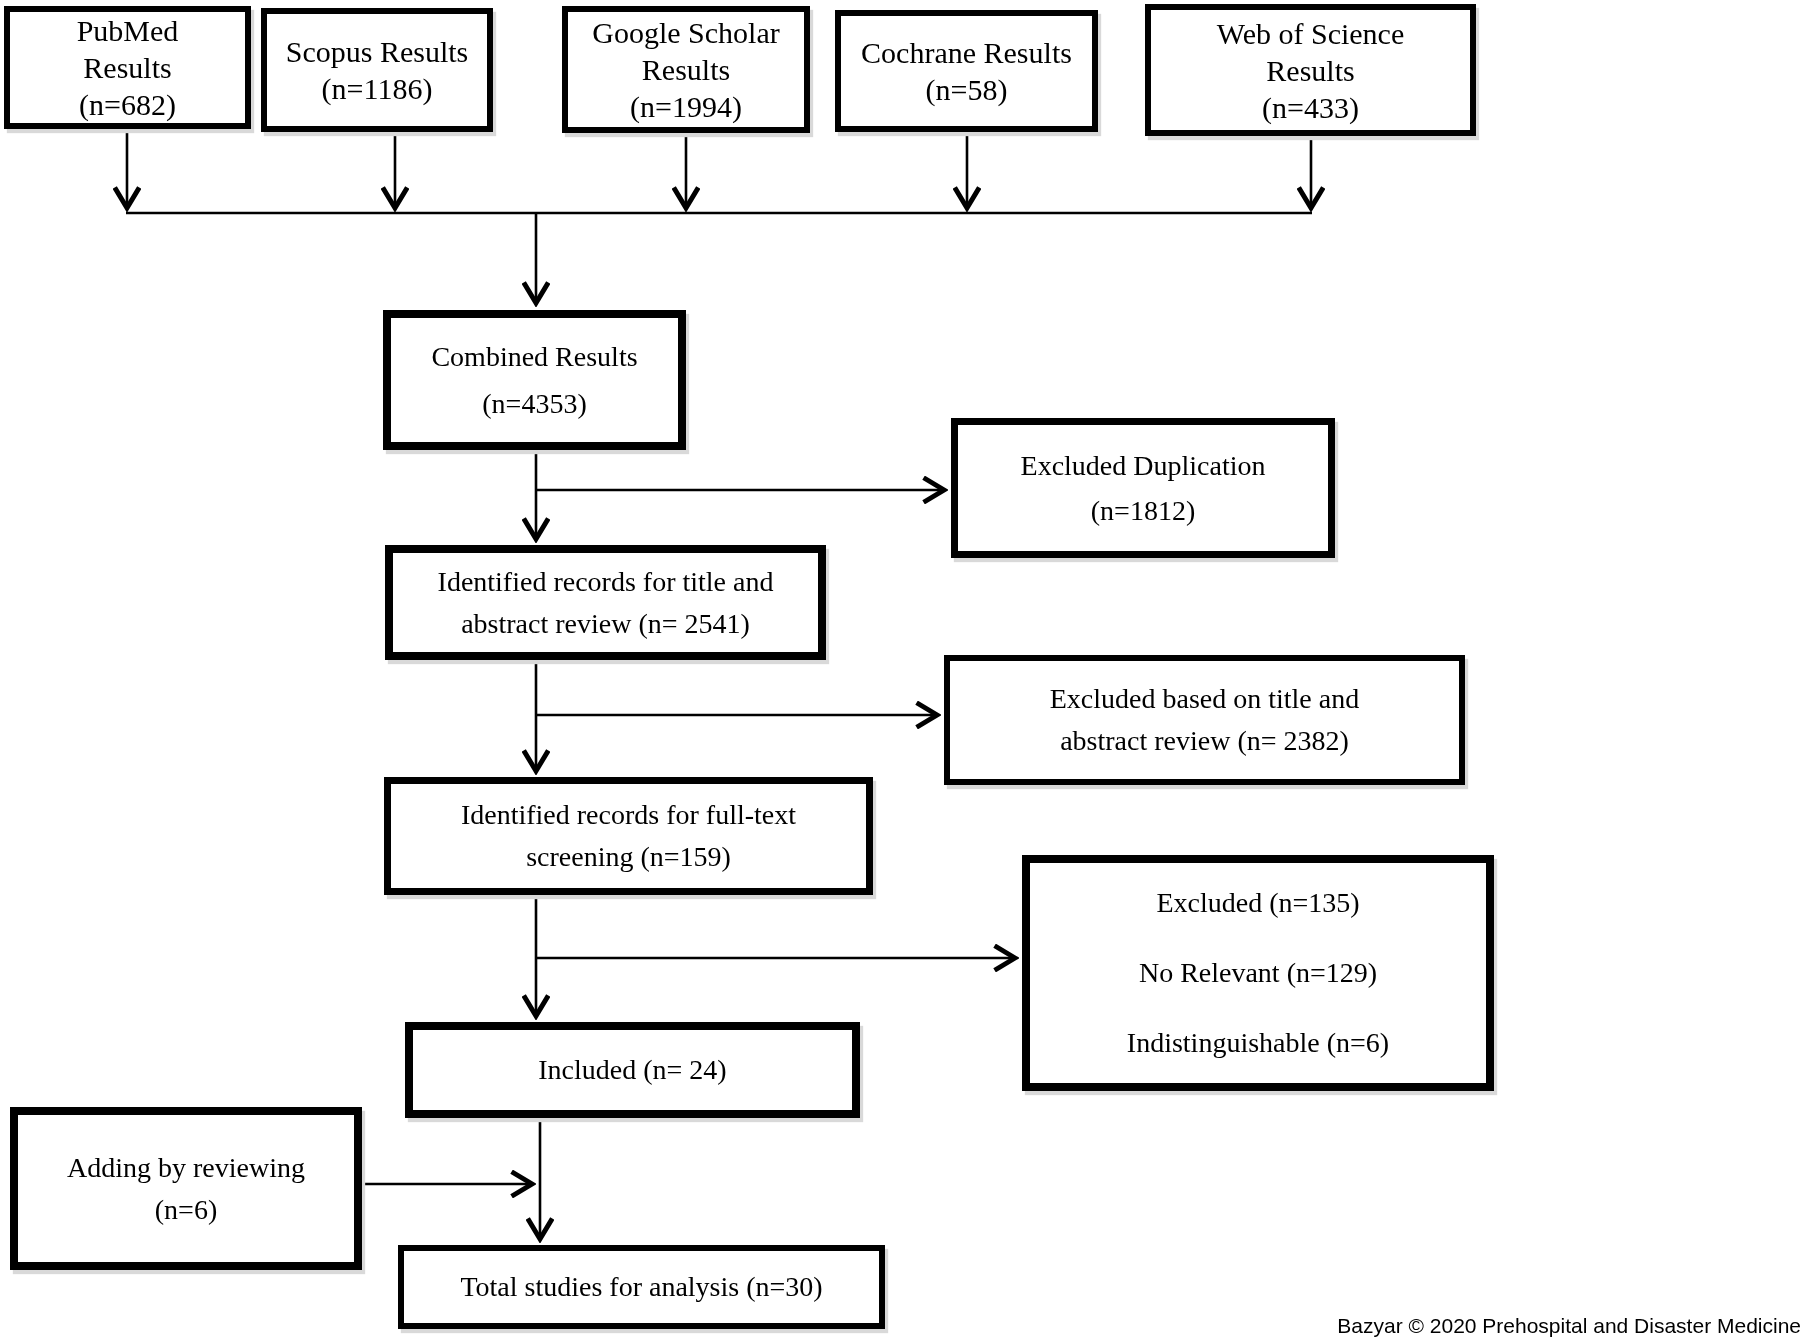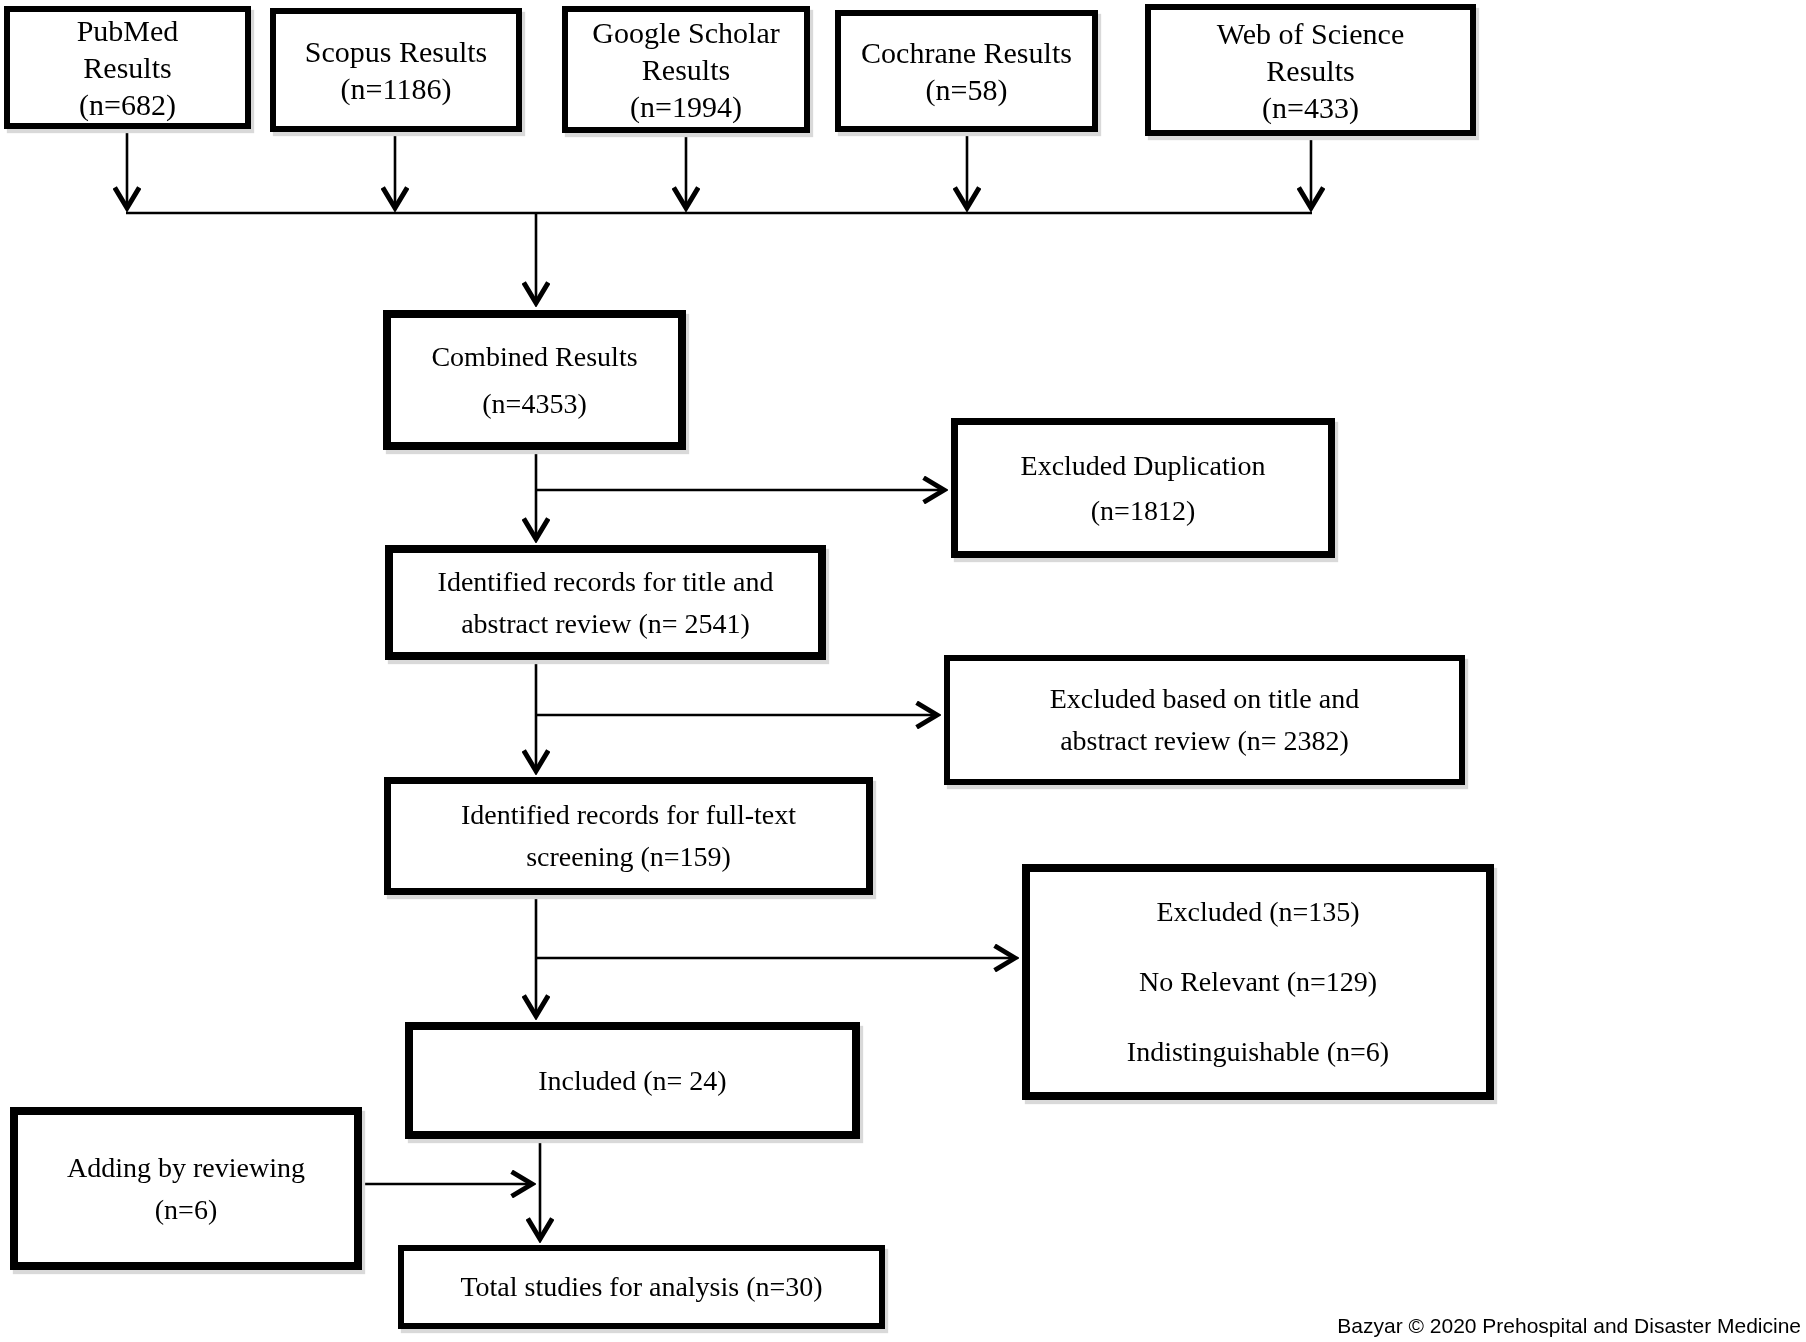--- a/index.html
+++ b/index.html
@@ -41,36 +41,36 @@
   .box .ln {
     display: block;
     line-height: 42px;
     white-space: nowrap;
   }
   .top { font-size: 30px; border-width: 6px; }
   .top .ln { line-height: 37px; }
 
   
   #n-pubmed   { left: 4px;    top: 6px;  width: 247px; height: 123px; }
-  #n-scopus   { left: 270px;  top: 8px;  width: 252px; height: 124px; }
+  #n-scopus   { left: 261px;  top: 8px;  width: 232px; height: 124px; }
   #n-google   { left: 562px;  top: 6px;  width: 248px; height: 127px; }
   #n-cochrane { left: 835px;  top: 10px; width: 263px; height: 122px; }
   #n-wos      { left: 1145px; top: 4px;  width: 331px; height: 132px; }
 
   
   #n-combined { left: 383px; top: 310px; width: 303px; height: 140px; border-width: 8px; }
   #n-combined .ln { line-height: 47px; }
   #n-exdup    { left: 951px; top: 418px; width: 384px; height: 140px; justify-content: center; }
   #n-exdup .ln { line-height: 45px; }
   #n-titleabs { left: 385px; top: 545px; width: 441px; height: 115px; border-width: 8px; }
   #n-extitle  { left: 944px; top: 655px; width: 521px; height: 130px; border-width: 6px; }
   #n-fulltext { left: 384px; top: 777px; width: 489px; height: 118px; }
-  #n-exfull   { left: 1022px; top: 855px; width: 472px; height: 236px; border-width: 8px; margin-top: 9px; }
+  #n-exfull   { left: 1022px; top: 855px; width: 472px; height: 236px; border-width: 8px; }
   #n-exfull .ln { line-height: 70px; }
-  #n-included { left: 405px; top: 1022px; width: 455px; height: 117px; border-width: 8px; }
+  #n-included { left: 405px; top: 1022px; width: 455px; height: 96px; border-width: 8px; }
   #n-refs     { left: 10px;  top: 1107px; width: 352px; height: 163px; border-width: 8px; }
   #n-total    { left: 398px; top: 1245px; width: 487px; height: 84px; border-width: 6px; }
 
   .credit {
     position: absolute;
     right: 5px;
     bottom: 4px;
     font-family: "Liberation Sans", "DejaVu Sans", sans-serif;
     font-size: 21px;
     color: #000000;

